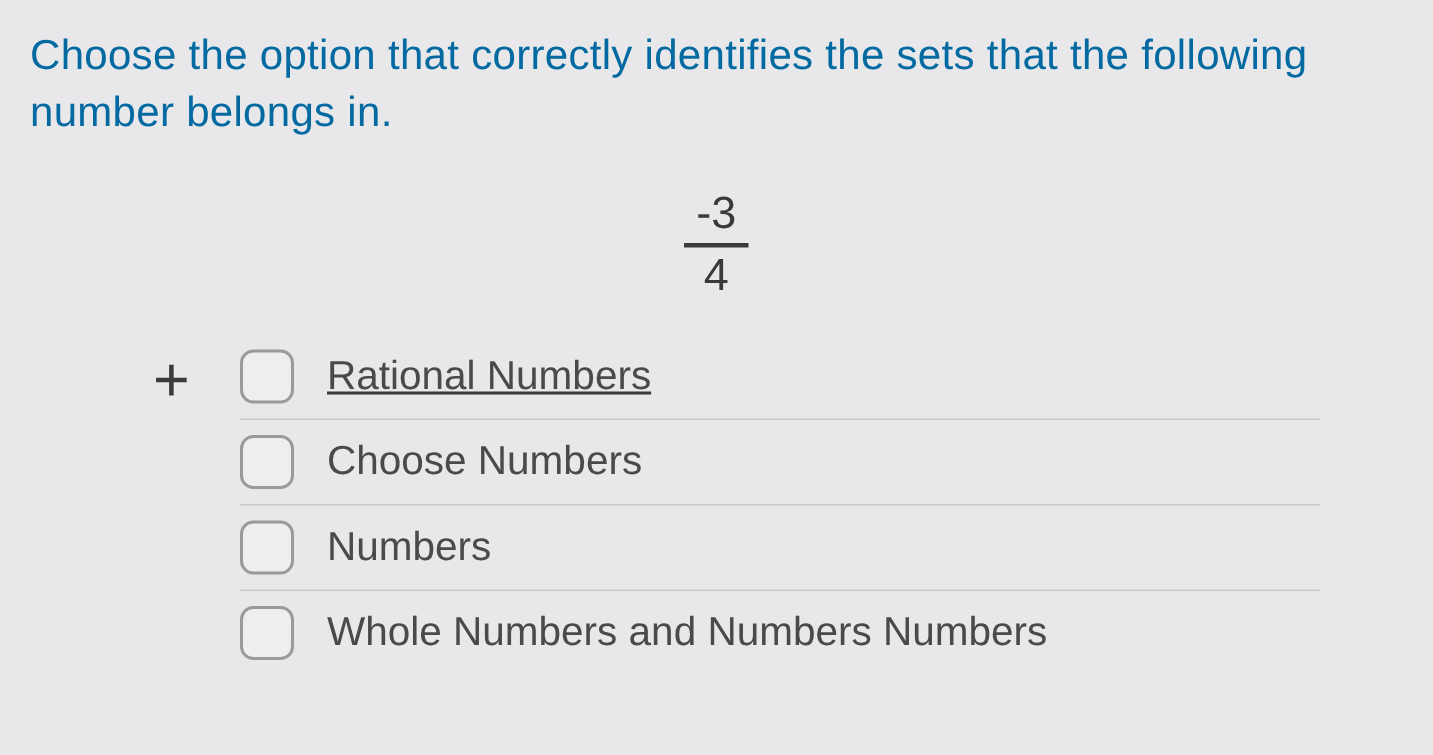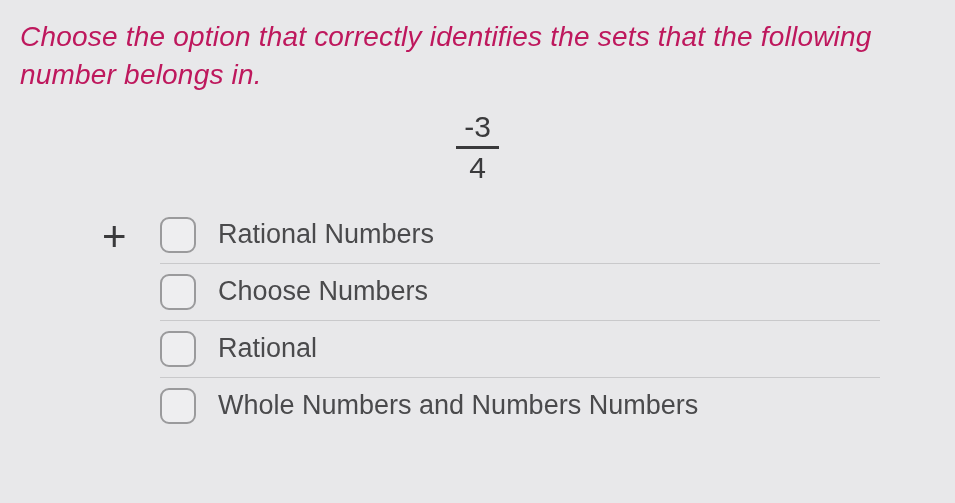--- a/index.html
+++ b/index.html
@@ -12,24 +12,23 @@
       height: 503px;
       background: #e8e8ea;
       font-family: Arial, Helvetica, sans-serif;
       color: #3a3a3c;
       padding: 18px 20px;
       overflow: hidden;
     }
     .prompt {
       font-size: 28px;
       line-height: 1.35;
-      color: #be185d;
-      margin-bottom: 16px;
+      color: #0369a1;
+      margin-bottom: 32px;
       letter-spacing: 0.2px;
-      font-style: italic;
     }
     .fraction-wrap {
       text-align: center;
       margin-bottom: 22px;
     }
     .fraction {
       display: inline-block;
       text-align: center;
       font-size: 30px;
       color: #3a3a3c;
@@ -62,20 +61,21 @@
     .option-row {
       display: flex;
       align-items: center;
       padding: 10px 0 10px 0;
       border-bottom: 1px solid #c9c9cb;
       width: 720px;
     }
     .option-row.first {
       border-top: none;
       border-bottom: 1px solid #c9c9cb;
+      text-decoration: underline;
     }
     .option-row.last {
       border-bottom: none;
     }
     .checkbox {
       width: 36px;
       height: 36px;
       border: 2.5px solid #9a9a9c;
       border-radius: 9px;
       background: #eeeef0;
@@ -109,20 +109,20 @@
     <div class="option-label">Rational Numbers</div>
   </div>
 
   <div class="option-row">
     <div class="checkbox"></div>
     <div class="option-label">Choose Numbers</div>
   </div>
 
   <div class="option-row">
     <div class="checkbox"></div>
-    <div class="option-label">Rational</div>
+    <div class="option-label">Numbers</div>
   </div>
 
   <div class="option-row last">
     <div class="checkbox"></div>
     <div class="option-label">Whole Numbers and Numbers Numbers</div>
   </div>
 </div>
 
 </body></html>

